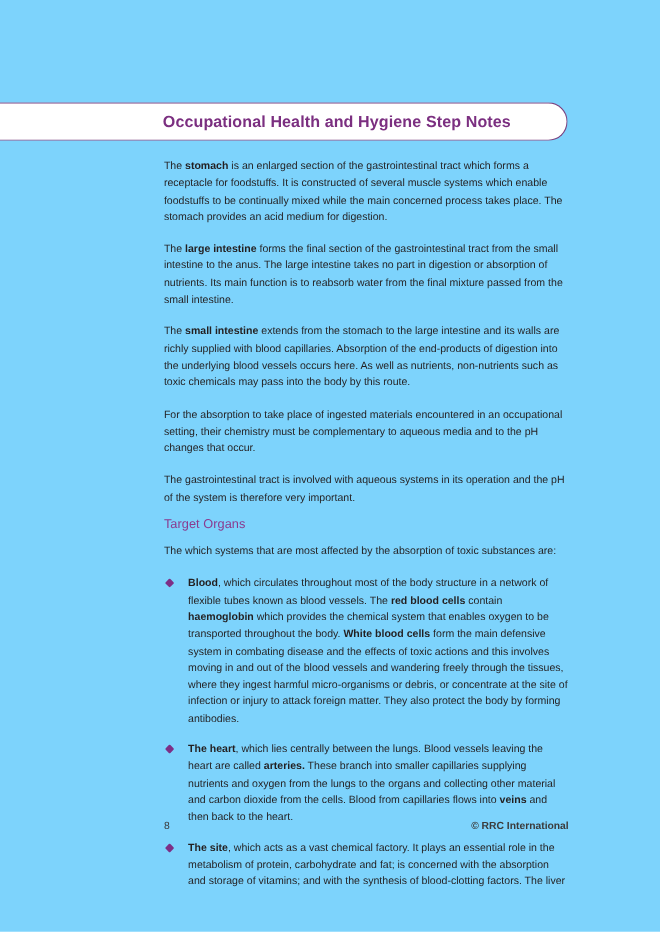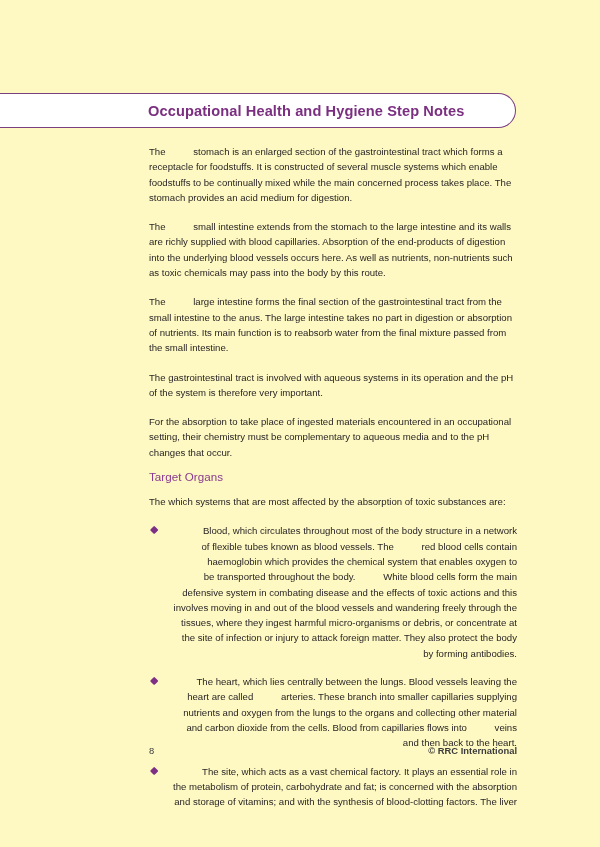--- a/index.html
+++ b/index.html
@@ -12,21 +12,21 @@
     height: 847px;
     position: relative;
     font-family: "Liberation Sans", sans-serif;
     color: #231f20;
     overflow: hidden;
   }
 
   .page {
     position: absolute;
     inset: 0;
-    background: #fef9c3;
+    background: #7dd3fc;
   }
 
   
   .header-band {
     position: absolute;
     left: -20px;
     top: 93px;
     width: 536px;
     height: 35px;
     box-sizing: border-box;
@@ -57,21 +57,21 @@
 
   p.para {
     margin: 0 0 14px 0;
     font-size: 9.6px;
     line-height: 15.3px;
     color: #231f20;
     text-align: left;
   }
   p.para:last-child { margin-bottom: 0; }
 
-  b, strong { font-weight: normal; color: #231f20; margin-left: 25px; }
+  b, strong { font-weight: bold; color: #231f20; }
 
   h2.section-heading {
     margin: 10px 0 11px 0;
     font-size: 11.6px;
     font-weight: normal;
     color: #8a3a8f;
     letter-spacing: 0.05px;
   }
 
   
@@ -79,21 +79,20 @@
     list-style: none;
     margin: 0;
     padding: 0;
   }
   ul.bullets > li {
     position: relative;
     padding-left: 22px;
     margin-bottom: 13px;
     font-size: 9.6px;
     line-height: 15.3px;
-    text-align: right;
   }
   ul.bullets > li:last-child { margin-bottom: 0; }
   .diamond {
     position: absolute;
     left: 2px;
     top: 4px;
     width: 6.4px;
     height: 6.4px;
     background: #7d2f86;
     transform: rotate(45deg);
@@ -121,24 +120,24 @@
 <div class="page">
 
   <div class="header-band">
     <div class="header-title">Occupational Health and Hygiene Step Notes</div>
   </div>
 
   <div class="content">
 
     <div id="paragraphs-container">
         <p class="para"><span>The </span><b>stomach</b><span> is an enlarged section of the gastrointestinal tract which forms a receptacle for foodstuffs. It is constructed of several muscle systems which enable foodstuffs to be continually mixed while the main concerned process takes place. The stomach provides an acid medium for digestion.</span></p>
+        <p class="para"><span>The </span><b>large intestine</b><span> forms the final section of the gastrointestinal tract from the small intestine to the anus. The large intestine takes no part in digestion or absorption of nutrients. Its main function is to reabsorb water from the final mixture passed from the small intestine.</span></p>
         <p class="para"><span>The </span><b>small intestine</b><span> extends from the stomach to the large intestine and its walls are richly supplied with blood capillaries. Absorption of the end-products of digestion into the underlying blood vessels occurs here. As well as nutrients, non-nutrients such as toxic chemicals may pass into the body by this route.</span></p>
-        <p class="para"><span>The </span><b>large intestine</b><span> forms the final section of the gastrointestinal tract from the small intestine to the anus. The large intestine takes no part in digestion or absorption of nutrients. Its main function is to reabsorb water from the final mixture passed from the small intestine.</span></p>
+        <p class="para"><span>For the absorption to take place of ingested materials encountered in an occupational setting, their chemistry must be complementary to aqueous media and to the pH changes that occur.</span></p>
         <p class="para"><span>The gastrointestinal tract is involved with aqueous systems in its operation and the pH of the system is therefore very important.</span></p>
-        <p class="para"><span>For the absorption to take place of ingested materials encountered in an occupational setting, their chemistry must be complementary to aqueous media and to the pH changes that occur.</span></p>
       </div>
 
     <h2 class="section-heading">Target Organs</h2>
 
     <p class="para" id="intro-para"><span>The which systems that are most affected by the absorption of toxic substances are:</span></p>
 
     <ul class="bullets" id="bullets-container">
         <li><span class="diamond"></span><b>Blood</b><span>, which circulates throughout most of the body structure in a network of flexible tubes known as blood vessels. The </span><b>red blood cells</b><span> contain </span><b>haemoglobin</b><span> which provides the chemical system that enables oxygen to be transported throughout the body. </span><b>White blood cells</b><span> form the main defensive system in combating disease and the effects of toxic actions and this involves moving in and out of the blood vessels and wandering freely through the tissues, where they ingest harmful micro-organisms or debris, or concentrate at the site of infection or injury to attack foreign matter. They also protect the body by forming antibodies.</span></li>
         <li><span class="diamond"></span><b>The heart</b><span>, which lies centrally between the lungs. Blood vessels leaving the heart are called </span><b>arteries.</b><span> These branch into smaller capillaries supplying nutrients and oxygen from the lungs to the organs and collecting other material and carbon dioxide from the cells. Blood from capillaries flows into </span><b>veins</b><span> and then back to the heart.</span></li>
         <li><span class="diamond"></span><b>The site</b><span>, which acts as a vast chemical factory. It plays an essential role in the metabolism of protein, carbohydrate and fat; is concerned with the absorption and storage of vitamins; and with the synthesis of blood-clotting factors. The liver</span></li>

